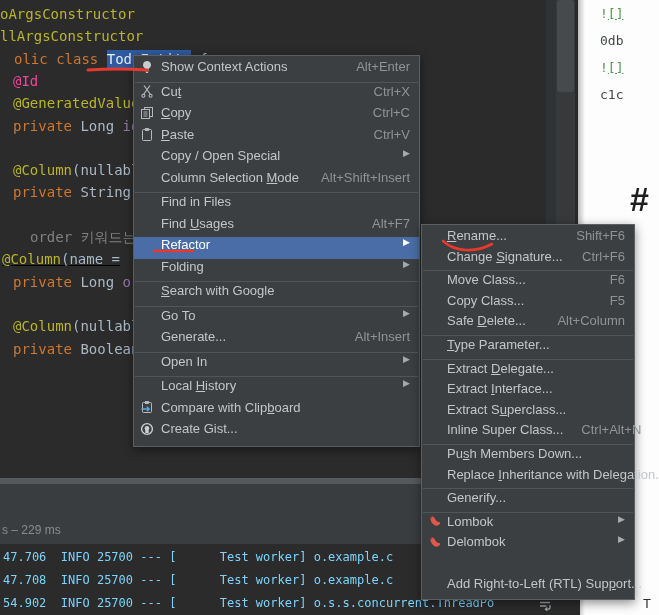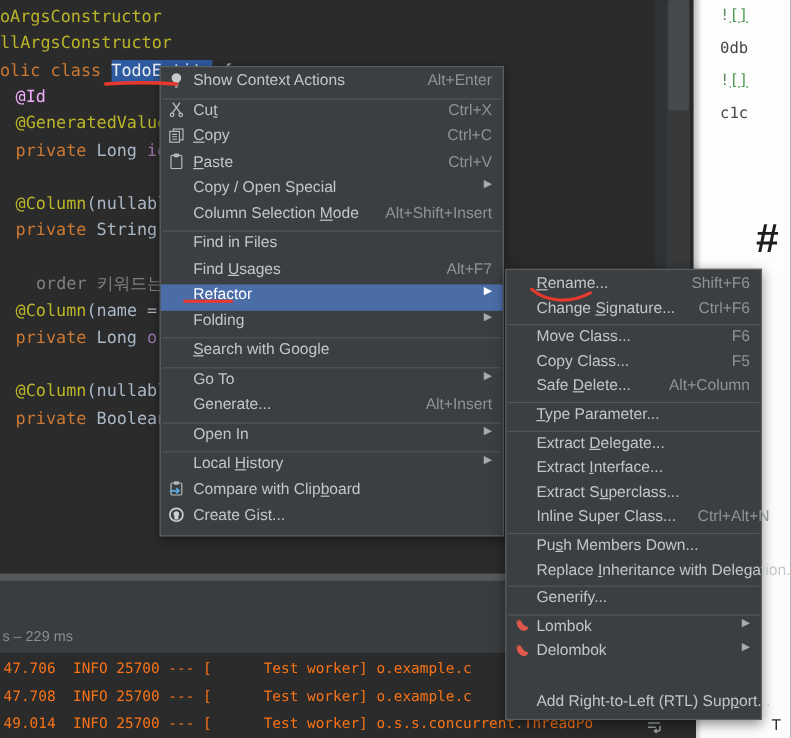--- a/index.html
+++ b/index.html
@@ -33,21 +33,21 @@
      color:#1e1e1e;font-family:"Liberation Sans",sans-serif;}
   #preview-bottom-text{position:absolute;left:65px;top:596px;font-size:13px;color:#2e2e2e;}
 
   
   #run-panel{left:0;top:478px;width:580px;height:137px;background:#3a3d3f;}
   #run-divider{left:0;top:478px;width:580px;height:6px;background:#56595b;}
   #console-header{position:absolute;left:2px;top:45px;font-size:12px;color:#8a8d8f;}
   #console-body{position:absolute;left:0;top:66px;width:580px;height:71px;background:#2b2b2b;}
   .console-line{position:absolute;left:3px;white-space:pre;
      font-family:"DejaVu Sans Mono","Liberation Mono",monospace;
-     font-size:12px;color:#f97316;}
+     font-size:12px;color:#7dd3fc;}
   #softwrap-icon{position:absolute;left:538px;top:599px;width:14px;height:14px;}
 
   
   .menu{position:absolute;background:#3c3f41;border:1px solid #5b5f61;
      box-shadow:0 3px 10px rgba(0,0,0,.45);box-sizing:border-box;
      padding:3px 0;z-index:20;}
   #context-menu{left:133px;top:55px;width:287px;}
   #refactor-submenu{left:421px;top:224px;width:214px;}
   .menu-row{display:flex;align-items:flex-start;box-sizing:border-box;
      padding:0 9px 0 6px;font-size:13px;color:#c3c6c8;cursor:default;}
@@ -64,30 +64,30 @@
 
   
   #annotations{left:0;top:0;width:659px;height:615px;z-index:50;pointer-events:none;}
 </style>
 </head>
 <body>
 
 <div id="editor" class="abs">
     <div class="code-line" style="top: 5px; left: 0px;"><span style="color: rgb(187, 181, 41);">oArgsConstructor</span></div>
     <div class="code-line" style="top: 27.3px; left: 0px;"><span style="color: rgb(187, 181, 41);">llArgsConstructor</span></div>
-    <div class="code-line" style="top: 49.6px; left: 0px;"><span style="color: rgb(204, 120, 50);">olic class </span><span class="seg-sel" style="color: rgb(232, 237, 242); background: rgb(45, 90, 160);">TodoEntity</span><span style="color: rgb(169, 183, 198);"> {</span></div>
-    <div class="code-line" style="top: 71.9px; left: 13px;"><span style="color: #f0abfc;">@Id</span></div>
+    <div class="code-line" style="top: 49.6px; left: 0px;"><span style="color: rgb(204, 120, 50); padding-left: 14px;">olic class </span><span class="seg-sel" style="color: rgb(232, 237, 242); background: rgb(45, 90, 160);">TodoEntity</span><span style="color: rgb(169, 183, 198);"> {</span></div>
+    <div class="code-line" style="top: 71.9px; left: 13px;"><span style="color: #ec4899;">@Id</span></div>
     <div class="code-line" style="top: 94.2px; left: 13px;"><span style="color: rgb(187, 181, 41);">@GeneratedValue</span></div>
     <div class="code-line" style="top: 116.5px; left: 13px;"><span style="color: rgb(204, 120, 50);">private </span><span style="color: rgb(169, 183, 198);">Long </span><span style="color: rgb(152, 118, 170);">id</span></div>
     <div class="code-line" style="top: 138.8px; left: 0px;"></div>
     <div class="code-line" style="top: 161.1px; left: 13px;"><span style="color: rgb(187, 181, 41);">@Column</span><span style="color: rgb(169, 183, 198);">(nullabl</span></div>
     <div class="code-line" style="top: 183.4px; left: 13px;"><span style="color: rgb(204, 120, 50);">private </span><span style="color: rgb(169, 183, 198);">String</span></div>
     <div class="code-line" style="top: 205.7px; left: 0px;"></div>
     <div class="code-line" style="top: 228px; left: 30px;"><span style="color: rgb(128, 128, 128);">order 키워드는</span></div>
-    <div class="code-line" style="top: 250.3px; left: 13px;"><span style="color: rgb(187, 181, 41);">@Column</span><span style="color: rgb(169, 183, 198);">(name =</span></div>
+    <div class="code-line" style="top: 250.3px; left: 2px; text-decoration: underline;"><span style="color: rgb(187, 181, 41);">@Column</span><span style="color: rgb(169, 183, 198);">(name =</span></div>
     <div class="code-line" style="top: 272.6px; left: 13px;"><span style="color: rgb(204, 120, 50);">private </span><span style="color: rgb(169, 183, 198);">Long </span><span style="color: rgb(152, 118, 170);">or</span></div>
     <div class="code-line" style="top: 294.9px; left: 0px;"></div>
     <div class="code-line" style="top: 317.2px; left: 13px;"><span style="color: rgb(187, 181, 41);">@Column</span><span style="color: rgb(169, 183, 198);">(nullabl</span></div>
     <div class="code-line" style="top: 339.5px; left: 13px;"><span style="color: rgb(204, 120, 50);">private </span><span style="color: rgb(169, 183, 198);">Boolean</span></div>
   </div>
 <div id="editor-strip" class="abs"></div>
 <div id="editor-scrollbar-thumb" class="abs"></div>
 
 <div id="preview" class="abs">
   <div class="edge"></div>
@@ -99,21 +99,21 @@
     </div>
   <div id="md-heading">#</div>
   <div id="preview-bottom-text">T</div>
 </div>
 
 <div id="run-panel" class="abs">
   <div id="console-header">s – 229 ms</div>
   <div id="console-body">
       <div class="console-line" style="top: 6px;">47.706  INFO 25700 --- [      Test worker] o.example.c</div>
       <div class="console-line" style="top: 29.2px;">47.708  INFO 25700 --- [      Test worker] o.example.c</div>
-      <div class="console-line" style="top: 52.4px;">49.014  INFO 25700 --- [      Test worker] o.s.s.concurrent.ThreadPo</div>
+      <div class="console-line" style="top: 52.4px;">54.902  INFO 25700 --- [      Test worker] o.s.s.concurrent.ThreadPo</div>
     </div>
 </div>
 <div id="run-divider" class="abs"></div>
 
 <span id="softwrap-icon">
   <svg width="14" height="14" viewBox="0 0 14 14">
     <path d="M2 3.5 H12 M2 7 H8.5" stroke="#9aa0a3" stroke-width="1.3" fill="none"></path>
     <path d="M12 6 v2.2 a2 2 0 0 1 -2 2 H7.5 M9.3 8.6 L7.4 10.2 L9.3 11.8" stroke="#9aa0a3" stroke-width="1.3" fill="none"></path>
   </svg>
 </span>

